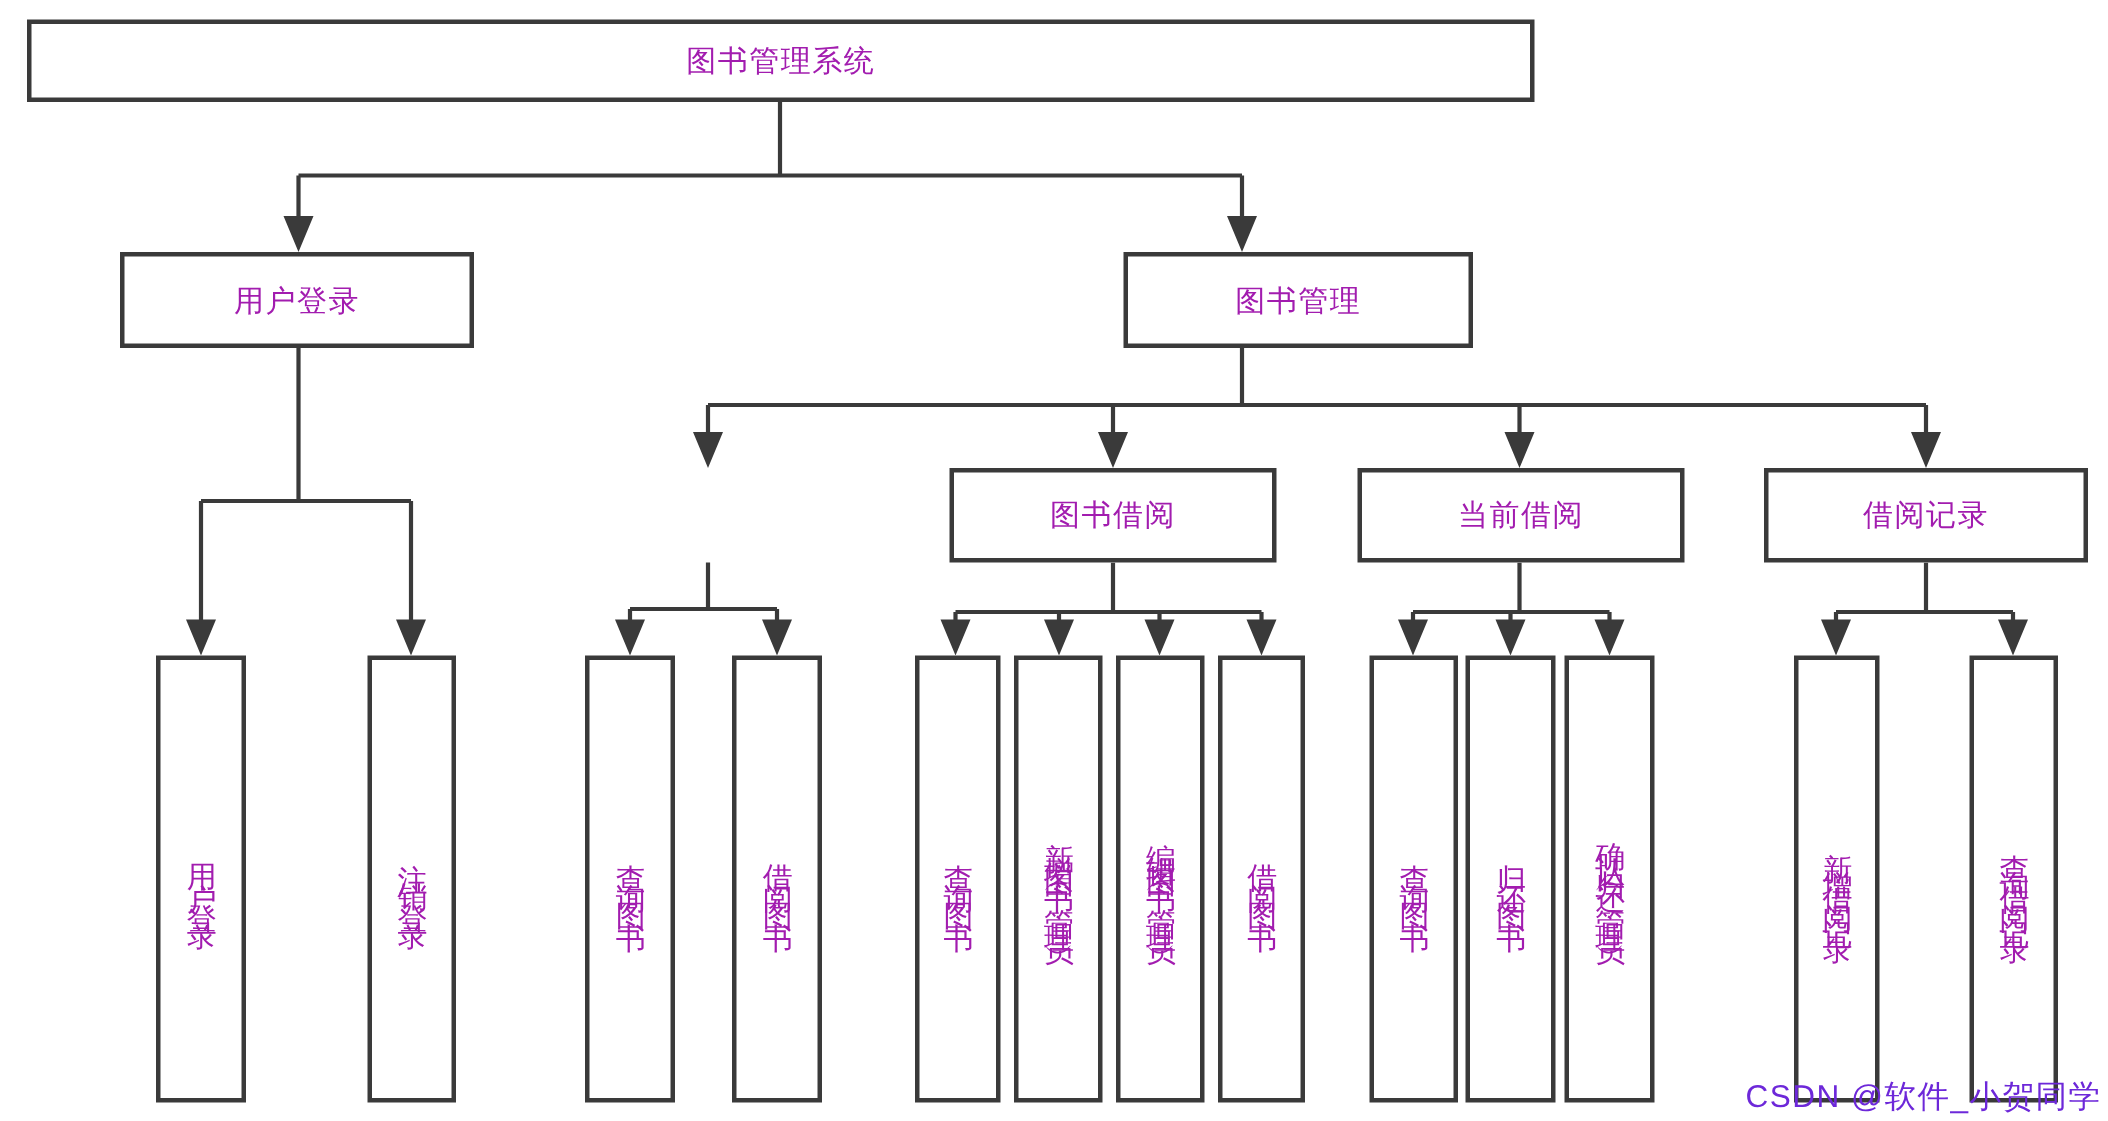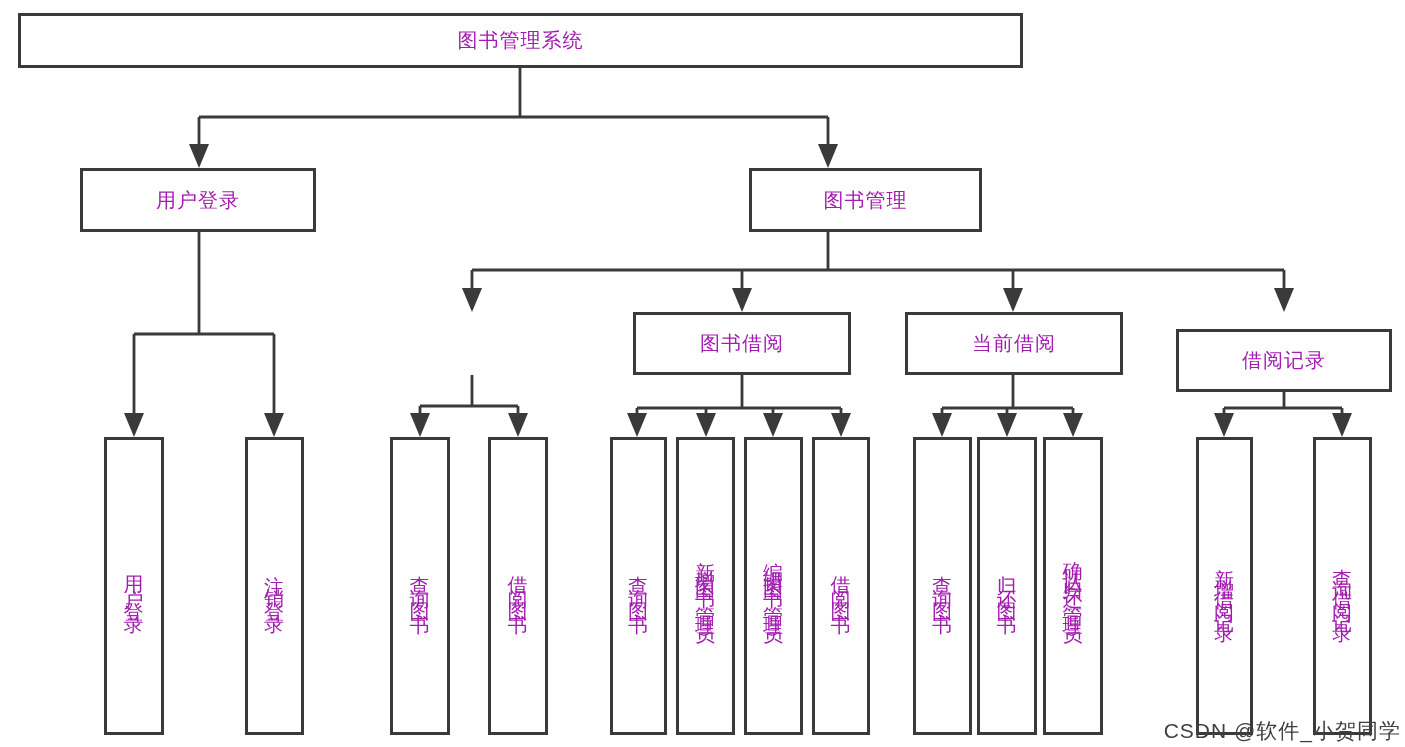--- a/index.html
+++ b/index.html
@@ -36,41 +36,41 @@
   .leaf.v6 span { letter-spacing: 11px; }
   .leaf.v9 span { letter-spacing: 9px; }
 
   
   #n-root { left: 18px;  top: 13px;  width: 1005px; height: 55px; }
   #n-l2a  { left: 80px;  top: 168px; width: 236px;  height: 64px; }
   #n-l2b  { left: 712px; top: 168px; width: 233px;  height: 64px; margin-left: 37px; }
   #n-l3a  { left: 365px; top: 312px; width: 215px;  height: 63px; }
   #n-l3b  { left: 633px; top: 312px; width: 218px;  height: 63px; }
   #n-l3c  { left: 905px; top: 312px; width: 218px;  height: 63px; }
-  #n-l3d  { left: 1176px;top: 329px; width: 216px;  height: 63px; }
+  #n-l3d  { left: 1176px;top: 312px; width: 216px;  height: 63px; }
   #n-a1 { left: 104px;  width: 60px; }
   #n-a2 { left: 245px;  width: 59px; }
   #n-b1 { left: 390px;  width: 60px; }
   #n-b2 { left: 488px;  width: 60px; }
   #n-c1 { left: 610px;  width: 57px; }
   #n-c2 { left: 676px;  width: 59px; }
   #n-c3 { left: 744px;  width: 59px; }
   #n-c4 { left: 812px;  width: 58px; }
   #n-d1 { left: 913px;  width: 59px; }
   #n-d2 { left: 977px;  width: 60px; }
   #n-d3 { left: 1043px; width: 60px; }
   #n-e1 { left: 1196px; width: 57px; }
   #n-e2 { left: 1313px; width: 59px; }
 
   #watermark {
     position: absolute;
     top: 717px;
     right: 4px;
     font-size: 21px;
-    color: #404040;
+    color: #6d28d9;
     letter-spacing: 1px;
     z-index: 3;
     white-space: nowrap;
   }
 </style>
 </head>
 <body>
 
 <div id="canvas">
 

